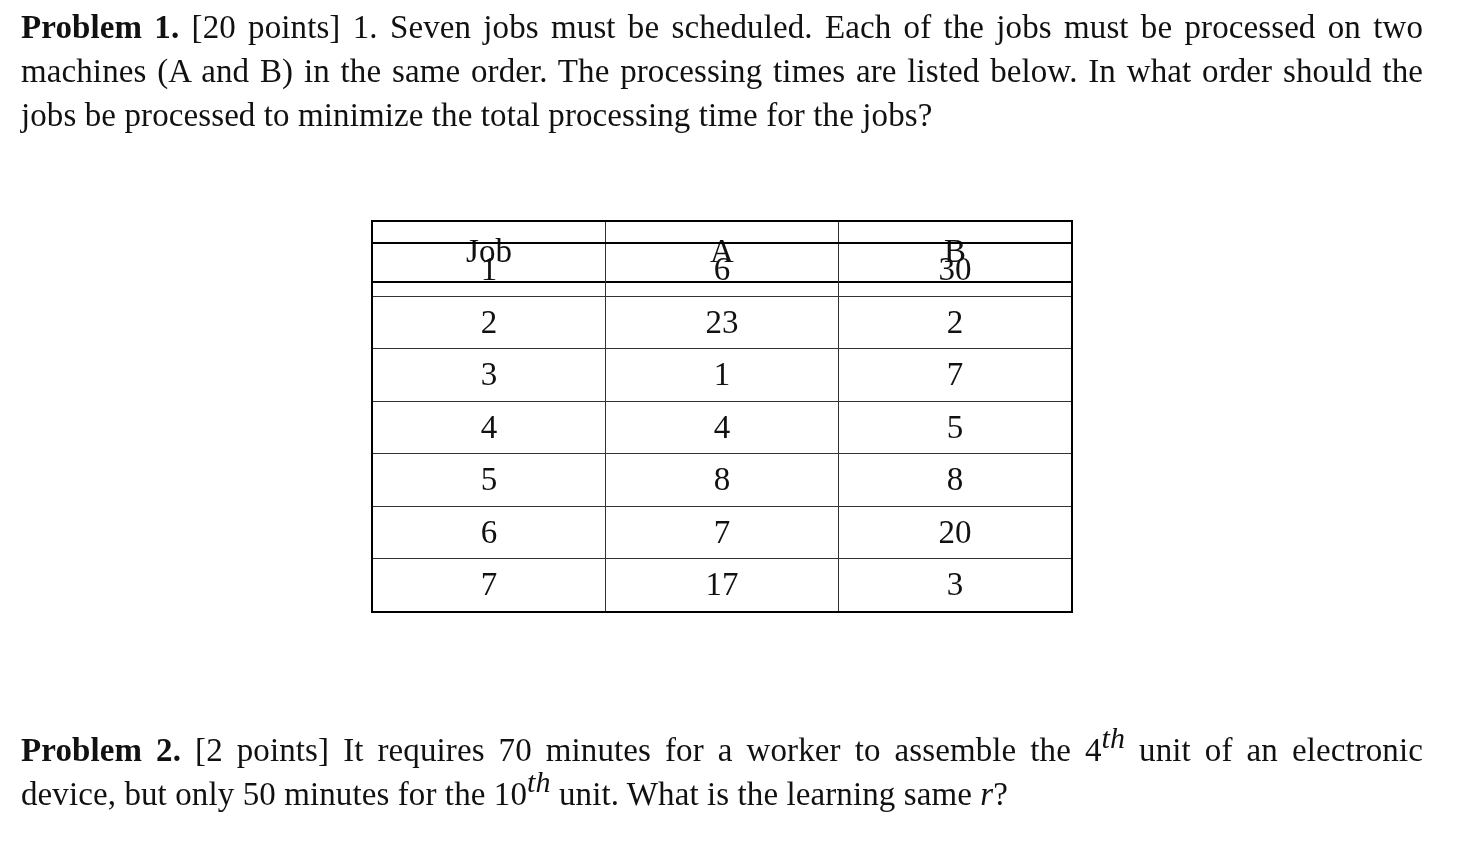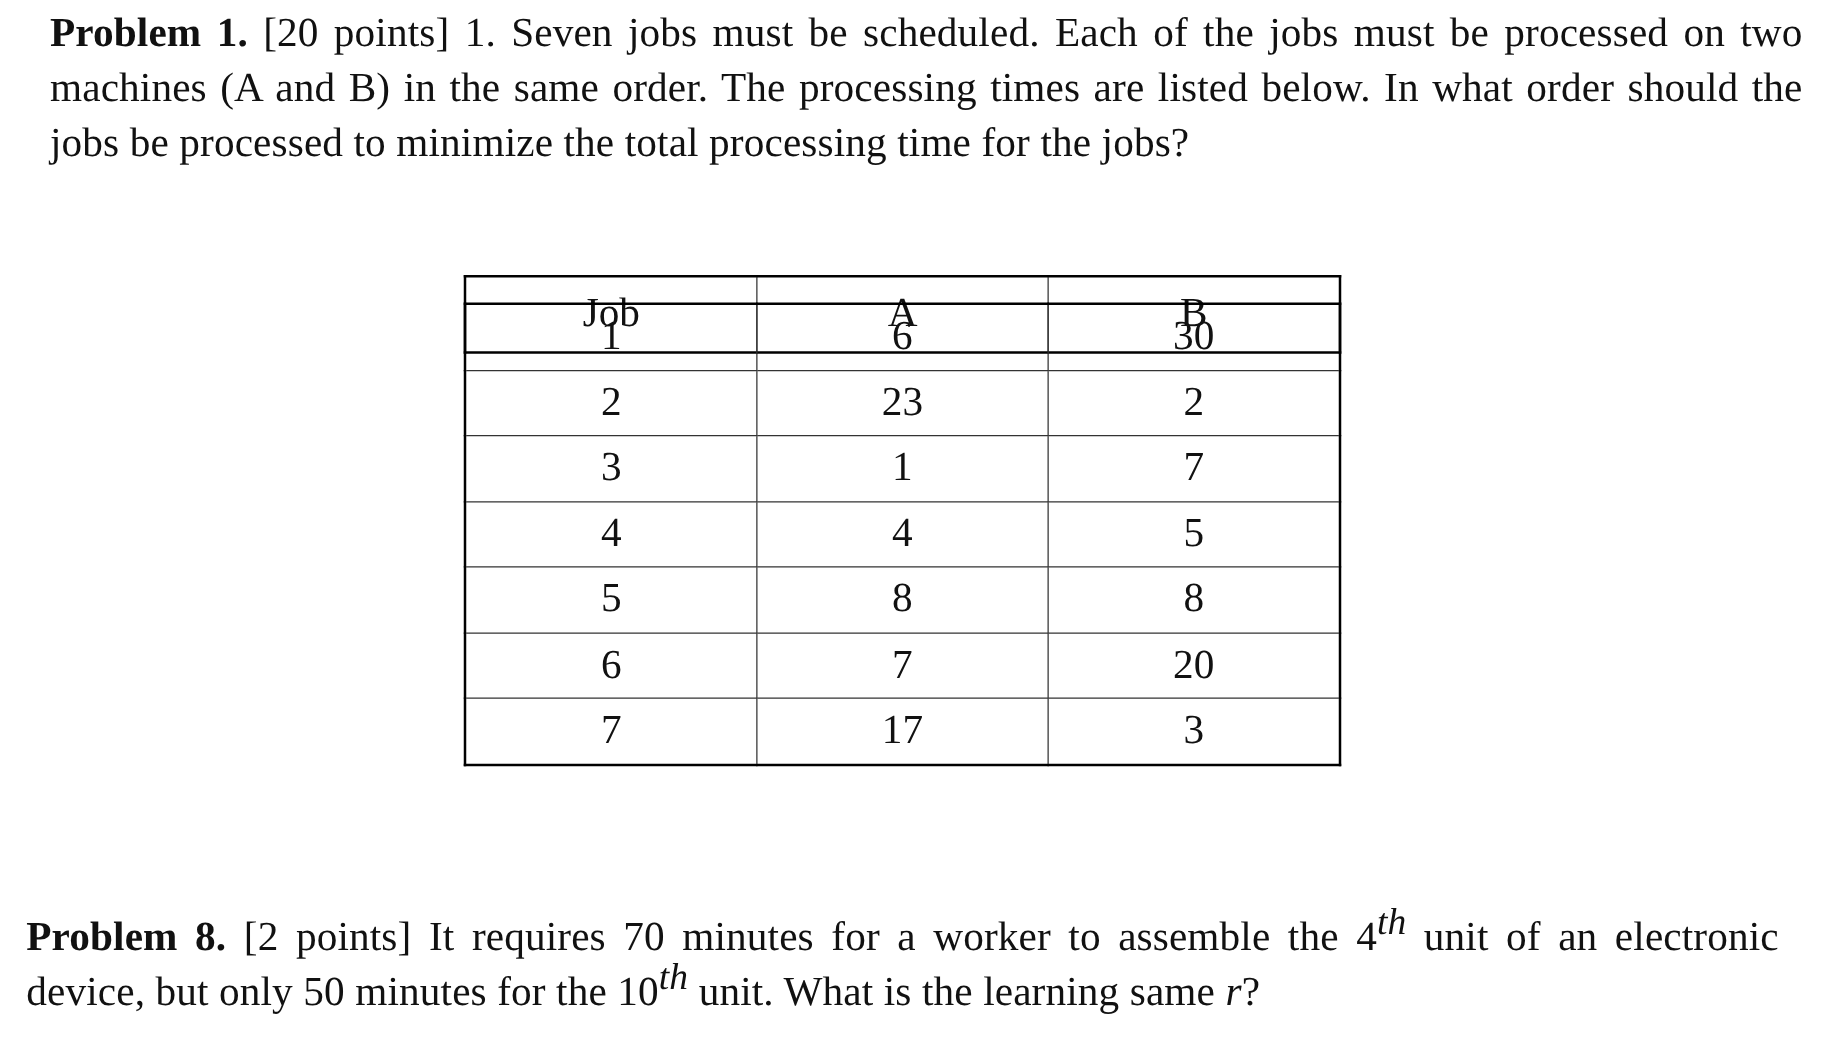--- a/index.html
+++ b/index.html
@@ -19,21 +19,21 @@
       position: absolute;
       left: 21px;
       width: 1402px;
       font-family: "Liberation Serif", "DejaVu Serif", serif;
       font-size: 33px;
       line-height: 44px;
       text-align: justify;
       text-align-last: left;
       letter-spacing: 0.1px;
     }
-    .p1 { top: 5px; margin-left: 19px; }
+    .p1 { top: 5px; }
     .p2 { top: 728px; }
     .bold { font-weight: bold; }
     sup {
       font-style: italic;
       font-size: 30px;
       line-height: 0;
       vertical-align: 13px;
     }
     .var { font-style: italic; }
 
@@ -110,16 +110,16 @@
   </tr>
   <tr>
     <td>7</td>
     <td>17</td>
     <td>3</td>
   </tr>
 </tbody>
   </table>
 
 <div class="para p2">
-  <span class="bold">Problem 8.</span>
+  <span class="bold">Problem 2.</span>
   <span>[2 points]</span>
   <span>It requires 70 minutes for a worker to assemble the 4</span><sup>th</sup><span> unit of an electronic device, but only 50 minutes for the 10</span><sup>th</sup><span> unit. What is the learning same </span><span class="var">r</span><span>?</span>
 </div>
 
 </body></html>

